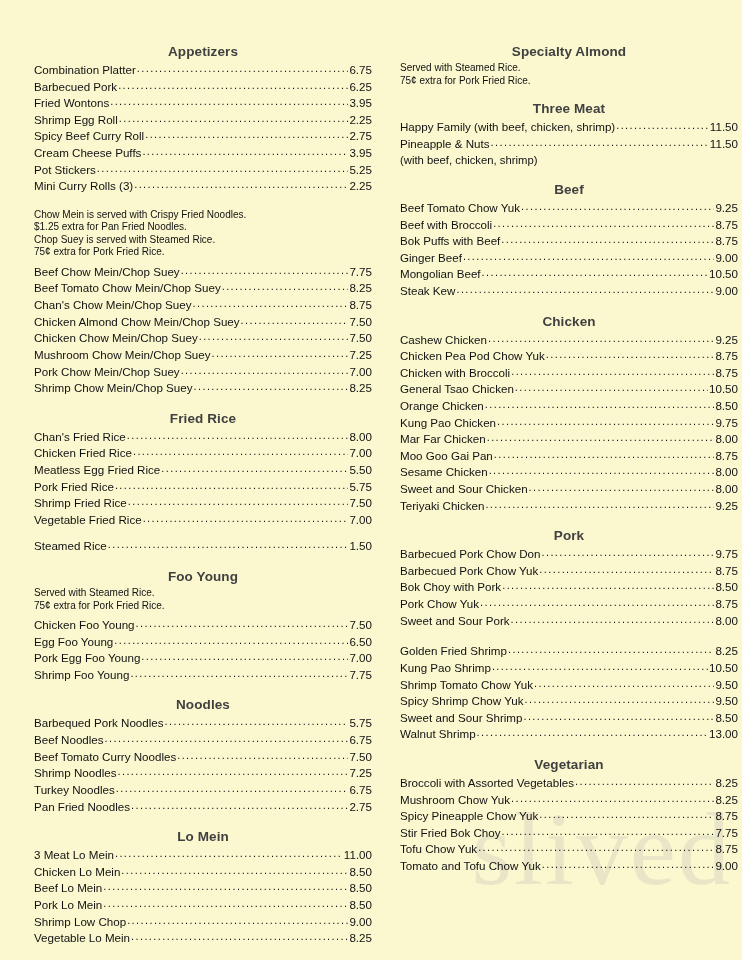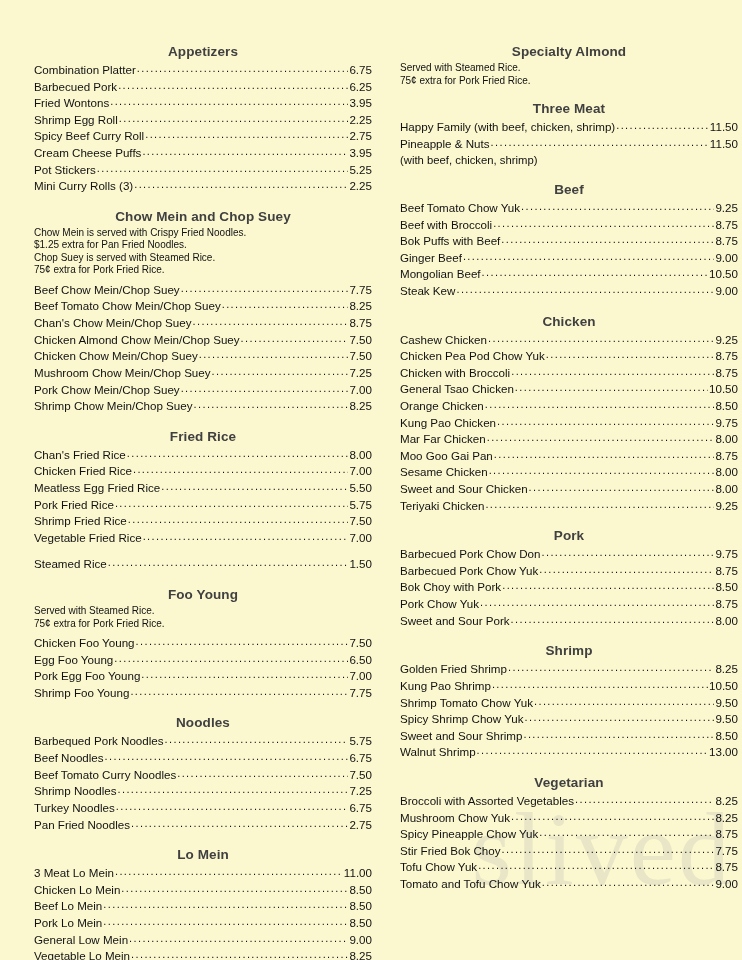--- a/index.html
+++ b/index.html
@@ -147,21 +147,20 @@
               <span class="pr">5.25</span>
             </div>
             <div class="item">
               <span class="nm">Mini Curry Rolls (3)</span>
               <span class="dots">........................................................................................................................</span>
               <span class="pr">2.25</span>
             </div>
           </div>
         </div>
         <div class="section">
-          <div class="sec-title">Chow Mein and Chop Suey</div>
           <div class="sec-note-block">
             <div class="sec-note">Chow Mein is served with Crispy Fried Noodles.</div>
             <div class="sec-note">$1.25 extra for Pan Fried Noodles.</div>
             <div class="sec-note">Chop Suey is served with Steamed Rice.</div>
             <div class="sec-note">75¢ extra for Pork Fried Rice.</div>
           </div>
           <div class="items">
             <div class="item">
               <span class="nm">Beef Chow Mein/Chop Suey</span>
               <span class="dots">........................................................................................................................</span>
@@ -325,21 +324,21 @@
               <span class="nm">Beef Lo Mein</span>
               <span class="dots">........................................................................................................................</span>
               <span class="pr">8.50</span>
             </div>
             <div class="item">
               <span class="nm">Pork Lo Mein</span>
               <span class="dots">........................................................................................................................</span>
               <span class="pr">8.50</span>
             </div>
             <div class="item">
-              <span class="nm">General Low Mein</span>
+              <span class="nm">Shrimp Low Chop</span>
               <span class="dots">........................................................................................................................</span>
               <span class="pr">9.00</span>
             </div>
             <div class="item">
               <span class="nm">Vegetable Lo Mein</span>
               <span class="dots">........................................................................................................................</span>
               <span class="pr">8.25</span>
             </div>
           </div>
         </div>
@@ -487,21 +486,20 @@
               <span class="pr">8.75</span>
             </div>
             <div class="item">
               <span class="nm">Sweet and Sour Pork</span>
               <span class="dots">........................................................................................................................</span>
               <span class="pr">8.00</span>
             </div>
           </div>
         </div>
         <div class="section">
-          <div class="sec-title">Shrimp</div>
           <div class="items">
             <div class="item">
               <span class="nm">Golden Fried Shrimp</span>
               <span class="dots">........................................................................................................................</span>
               <span class="pr">8.25</span>
             </div>
             <div class="item">
               <span class="nm">Kung Pao Shrimp</span>
               <span class="dots">........................................................................................................................</span>
               <span class="pr">10.50</span>

